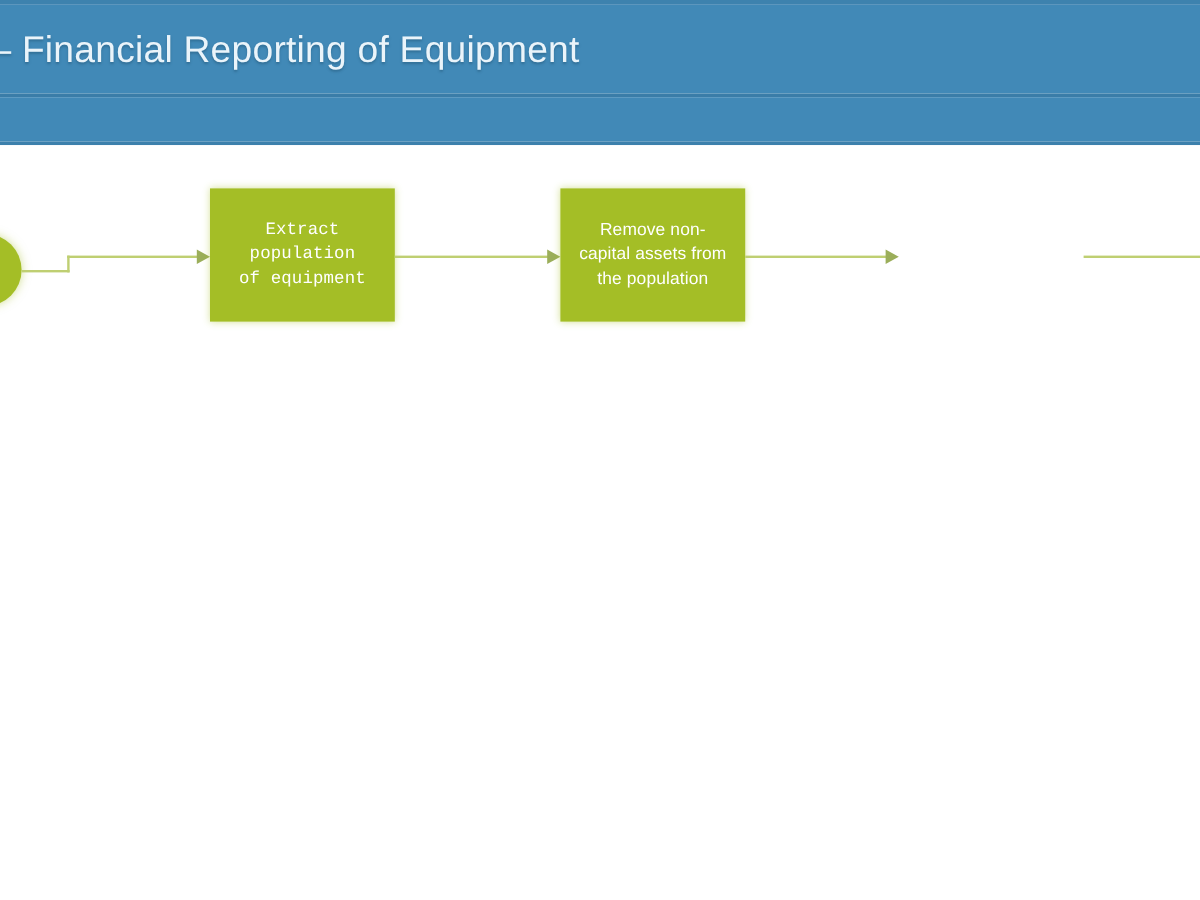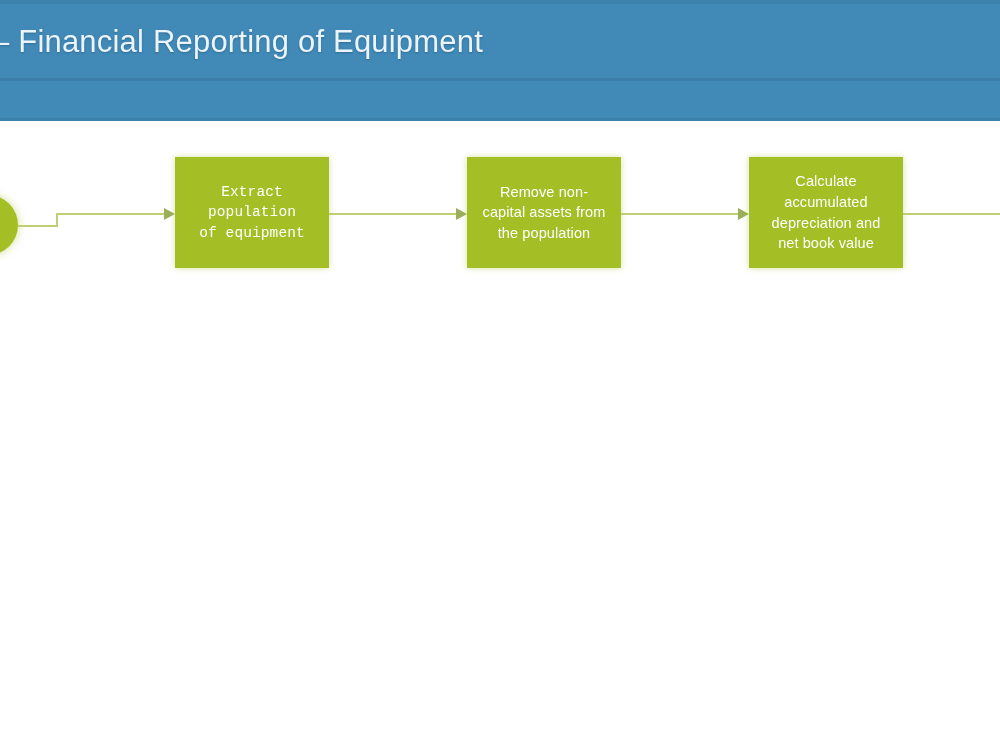--- a/index.html
+++ b/index.html
@@ -180,20 +180,17 @@
     <div class="conn conn-h" id="conn-b"></div>
     <div class="arrowhead" id="arrow-2"></div>
 
     <div class="flow-node" id="node-remove">
       <span>Remove non-<br>capital assets from<br>the population</span>
     </div>
 
     <div class="conn conn-h" id="conn-c"></div>
     <div class="arrowhead" id="arrow-3"></div>
 
-    <div class="flow-node" id="node-calculate">
-      <span>Calculate<br>accumulated<br>depreciation and<br>net book value</span>
-    </div>
 
     <div class="conn conn-h" id="conn-d"></div>
 
   </div>
 </div>
 
 </body></html>

